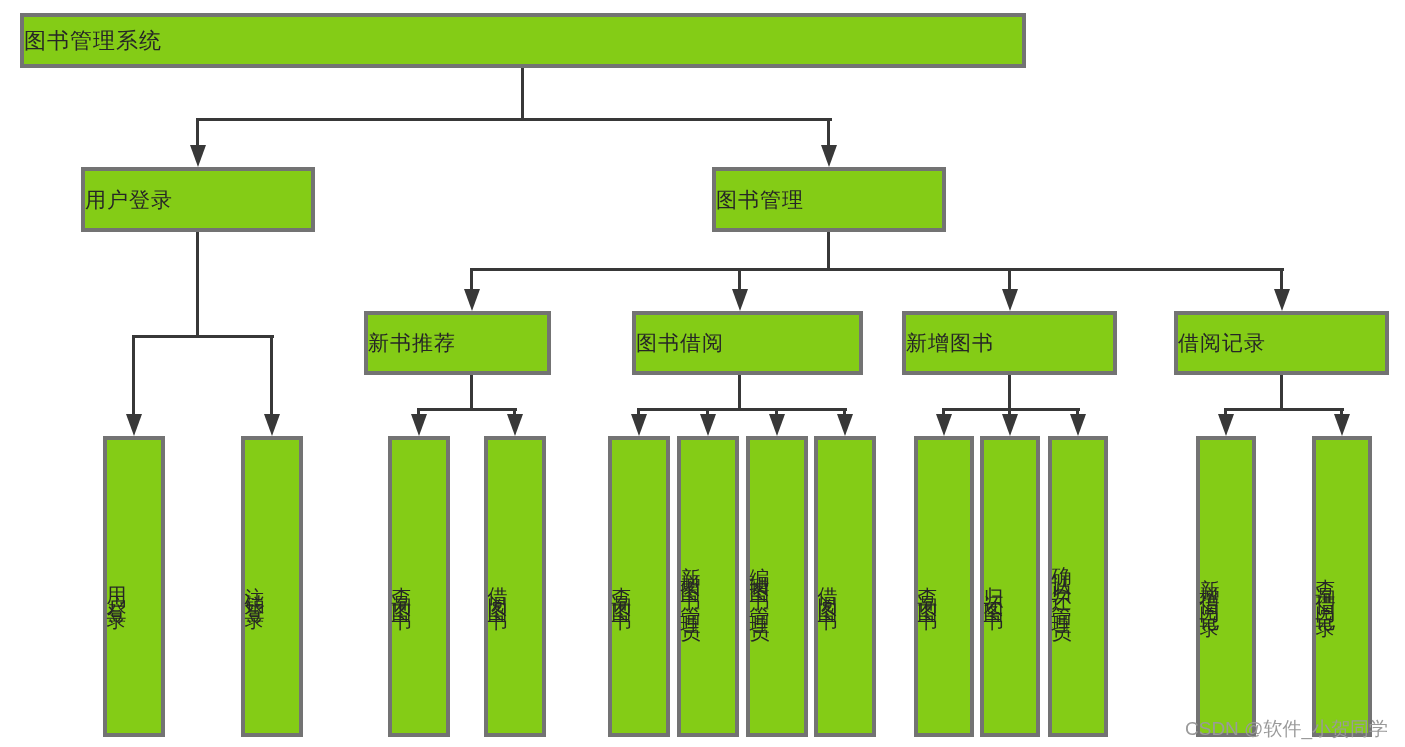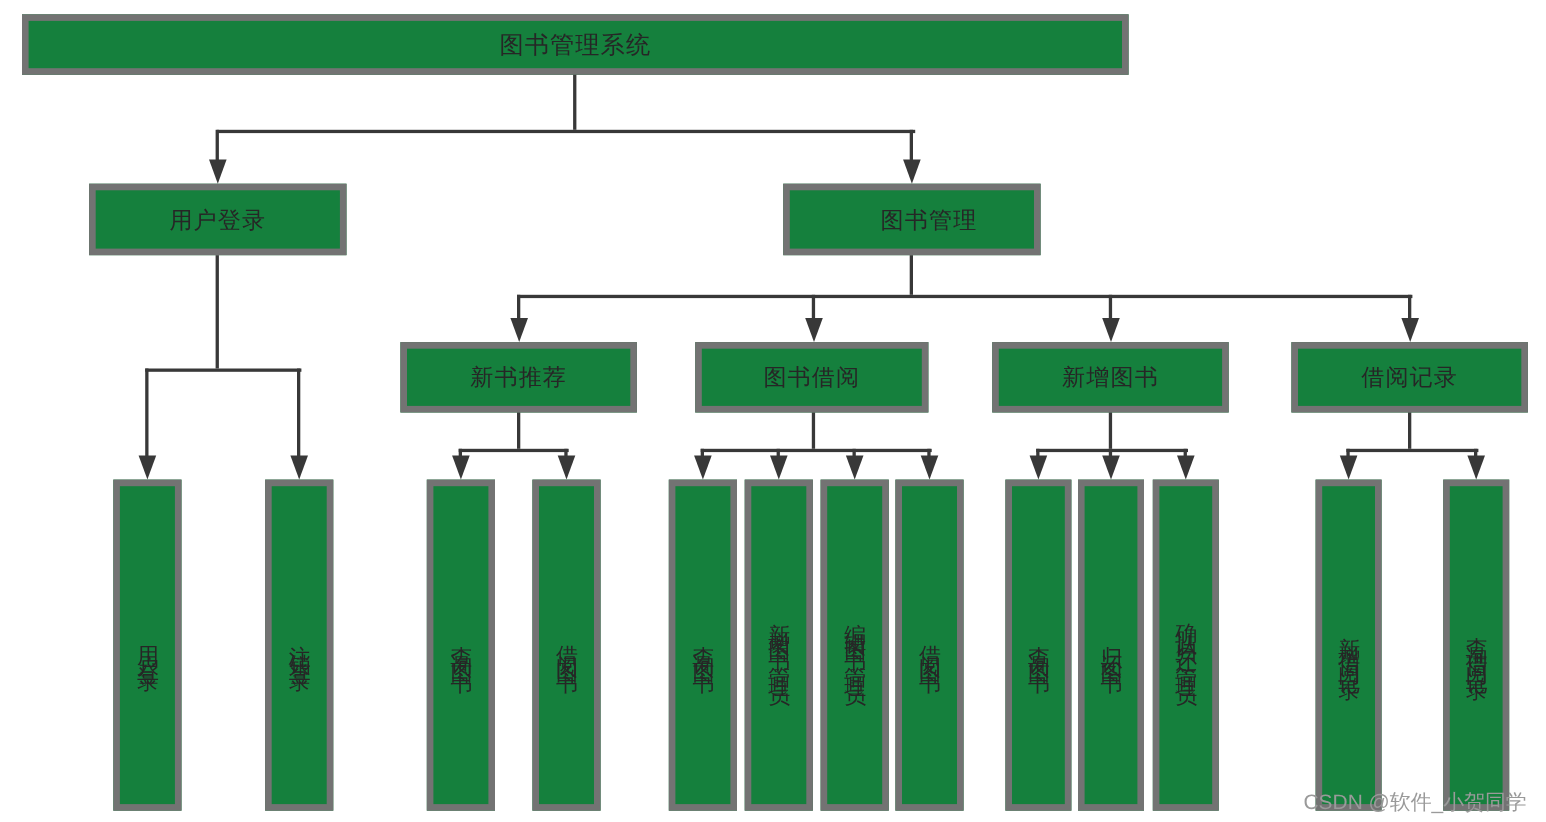--- a/index.html
+++ b/index.html
@@ -2,22 +2,22 @@
 <html><head>
 <meta charset="utf-8">
 <style>
   html,body{margin:0;padding:0;}
   body{
     width:1405px;height:747px;position:relative;background:#ffffff;
     font-family:"Liberation Sans","DejaVu Sans",sans-serif;
     overflow:hidden;
   }
   .box{
-    position:absolute;background:#15803d;border:6px solid #737373;
-    box-sizing:border-box;display:flex;align-items:center;justify-content:center;
+    position:absolute;background:#84cc16;border:4px solid #737373;
+    box-sizing:border-box;display:flex;align-items:center;
     color:#262626;
   }
   .h-label{font-size:21px;letter-spacing:1px;white-space:nowrap;}
   .root-label{font-size:22px;letter-spacing:1px;}
   .v-label{
     writing-mode:vertical-rl;text-orientation:mixed;
     font-size:20px;letter-spacing:8px;line-height:1;white-space:nowrap;
   }
   .line{position:absolute;background:#383838;}
   .arrow{
@@ -33,28 +33,28 @@
 </head>
 <body>
 
 <div class="box" style="left:20px;top:13px;width:1006px;height:55px;">
   <span class="root-label">图书管理系统</span>
 </div>
 
 <div class="box" style="left:81px;top:167px;width:234px;height:65px;">
   <span class="h-label">用户登录</span>
 </div>
-<div class="box" style="left:712px;top:167px;width:234px;height:65px;padding-left:31px;">
+<div class="box" style="left:712px;top:167px;width:234px;height:65px;">
   <span class="h-label">图书管理</span>
 </div>
 
-<div class="box" style="left:364px;top:311px;width:215px;height:64px;">
+<div class="box" style="left:364px;top:311px;width:187px;height:64px;">
   <span class="h-label">新书推荐</span>
 </div>
-<div class="box" style="left:632px;top:311px;width:212px;height:64px;">
+<div class="box" style="left:632px;top:311px;width:231px;height:64px;">
   <span class="h-label">图书借阅</span>
 </div>
 <div class="box" style="left:902px;top:311px;width:215px;height:64px;">
   <span class="h-label">新增图书</span>
 </div>
 <div class="box" style="left:1174px;top:311px;width:215px;height:64px;">
   <span class="h-label">借阅记录</span>
 </div>
 
 <div class="box" style="left:103px;top:436px;width:62px;height:301px;">

